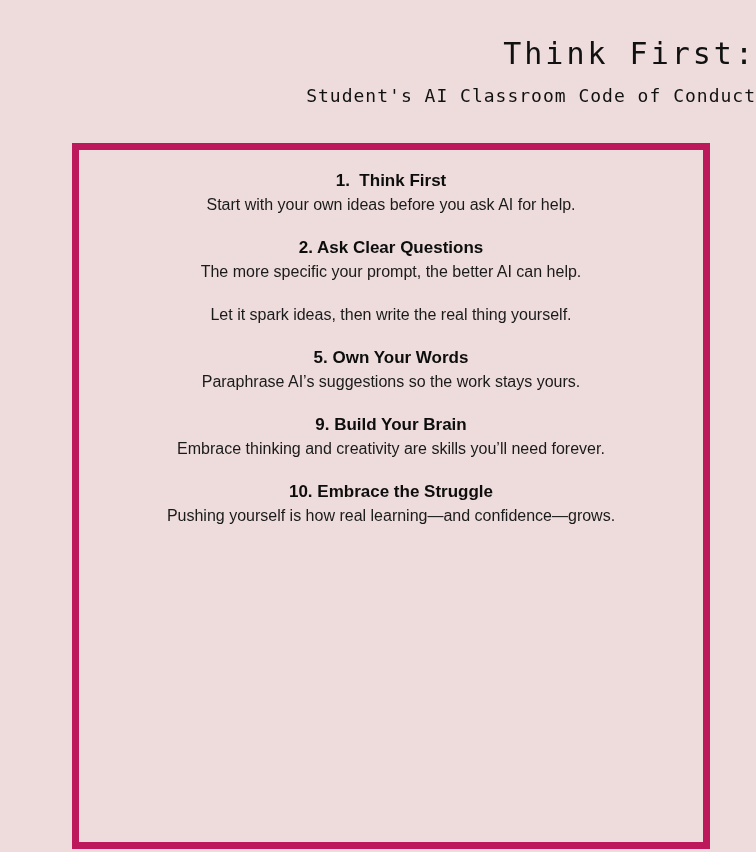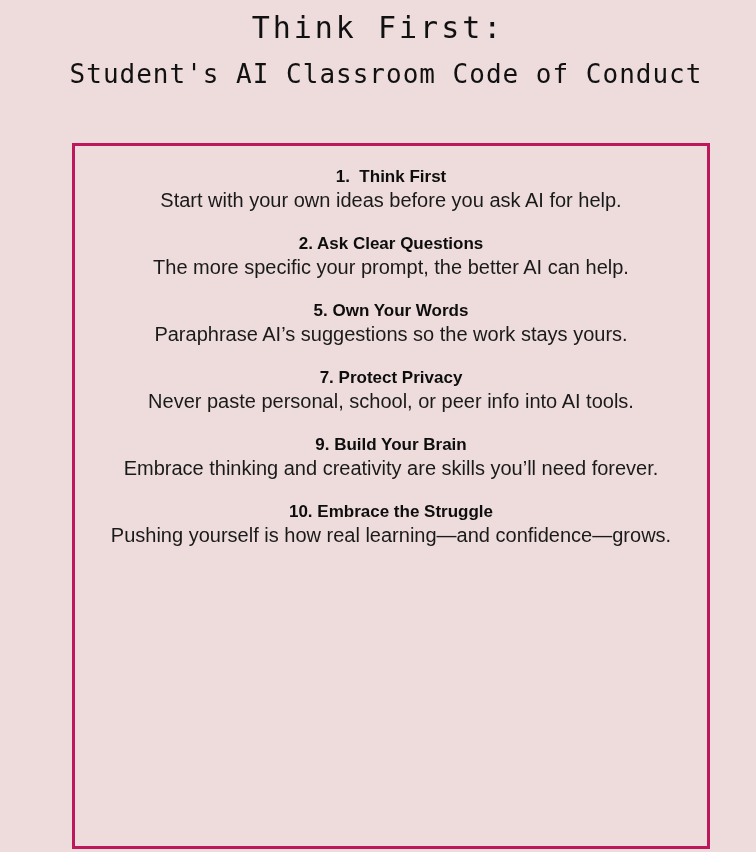--- a/index.html
+++ b/index.html
@@ -9,65 +9,65 @@
   body {
     width: 756px;
     height: 852px;
     background: #eedcdc;
     overflow: hidden;
     position: relative;
     font-family: "Liberation Sans", sans-serif;
     color: #111111;
   }
   .poster-header {
-    text-align: center;
-    padding-top: 10px;
+    text-align: right;
+    padding-top: 36px;
   }
   .poster-title {
     margin: 0;
     font-family: "DejaVu Sans Mono", "Liberation Mono", monospace;
     font-weight: 500;
     font-size: 30px;
     letter-spacing: 3px;
     color: #111111;
   }
   .poster-subtitle {
     margin: 14px 0 0 16px;
     font-family: "DejaVu Sans Mono", "Liberation Mono", monospace;
     font-weight: 500;
-    font-size: 26px;
+    font-size: 18px;
     letter-spacing: 1px;
     color: #111111;
   }
   .rules-box {
     position: absolute;
     left: 72px;
     top: 143px;
     width: 638px;
     height: 706px;
-    border: 3px solid #be185d;
+    border: 7px solid #be185d;
     background: transparent;
     box-sizing: border-box;
     padding-top: 19px;
     text-align: center;
   }
   .item {
     margin: 0 18px 20px 18px;
   }
   .item-heading {
     margin: 0;
     font-size: 17px;
     font-weight: 700;
     line-height: 24px;
     color: #0d0d0d;
     white-space: pre-wrap;
   }
   .item-body {
     margin: 0;
-    font-size: 20px;
+    font-size: 16px;
     font-weight: 400;
     line-height: 23px;
     color: #1a1a1a;
   }
 </style>
 </head>
 <body>
 
 <header class="poster-header">
   <h1 class="poster-title">Think First:</h1>
@@ -81,32 +81,29 @@
     <p class="item-body">Start with your own ideas before you ask AI for help.</p>
   </section>
 
   <section class="item">
     <h3 class="item-heading">2. Ask Clear Questions</h3>
     <p class="item-body">The more specific your prompt, the better AI can help.</p>
   </section>
 
 
   <section class="item">
+    <p class="item-body">Let it spark ideas, then write the real thing yourself.</p>
   </section>
 
   <section class="item">
     <h3 class="item-heading">5. Own Your Words</h3>
     <p class="item-body">Paraphrase AI’s suggestions so the work stays yours.</p>
   </section>
 
 
-  <section class="item">
-    <h3 class="item-heading">7. Protect Privacy</h3>
-    <p class="item-body">Never paste personal, school, or peer info into AI tools.</p>
-  </section>
 
   <section class="item">
   </section>
 
   <section class="item">
     <h3 class="item-heading">9. Build Your Brain</h3>
     <p class="item-body">Embrace thinking and creativity are skills you’ll need forever.</p>
   </section>
 
   <section class="item">

